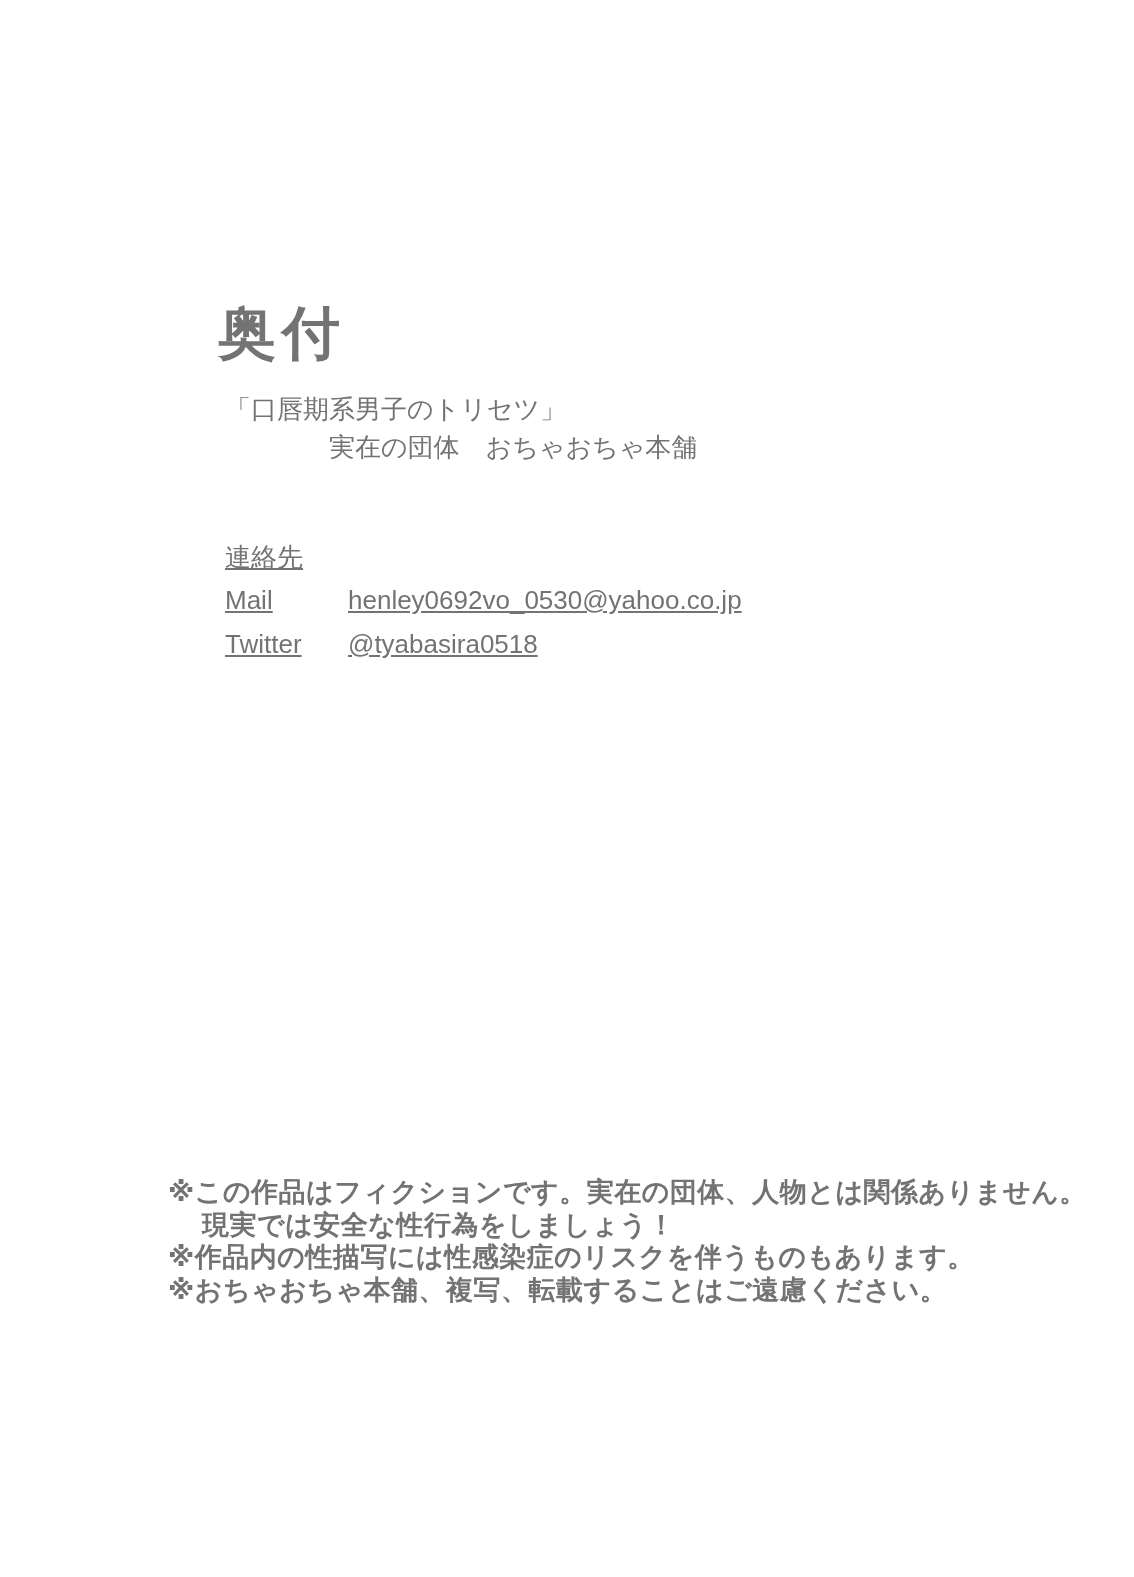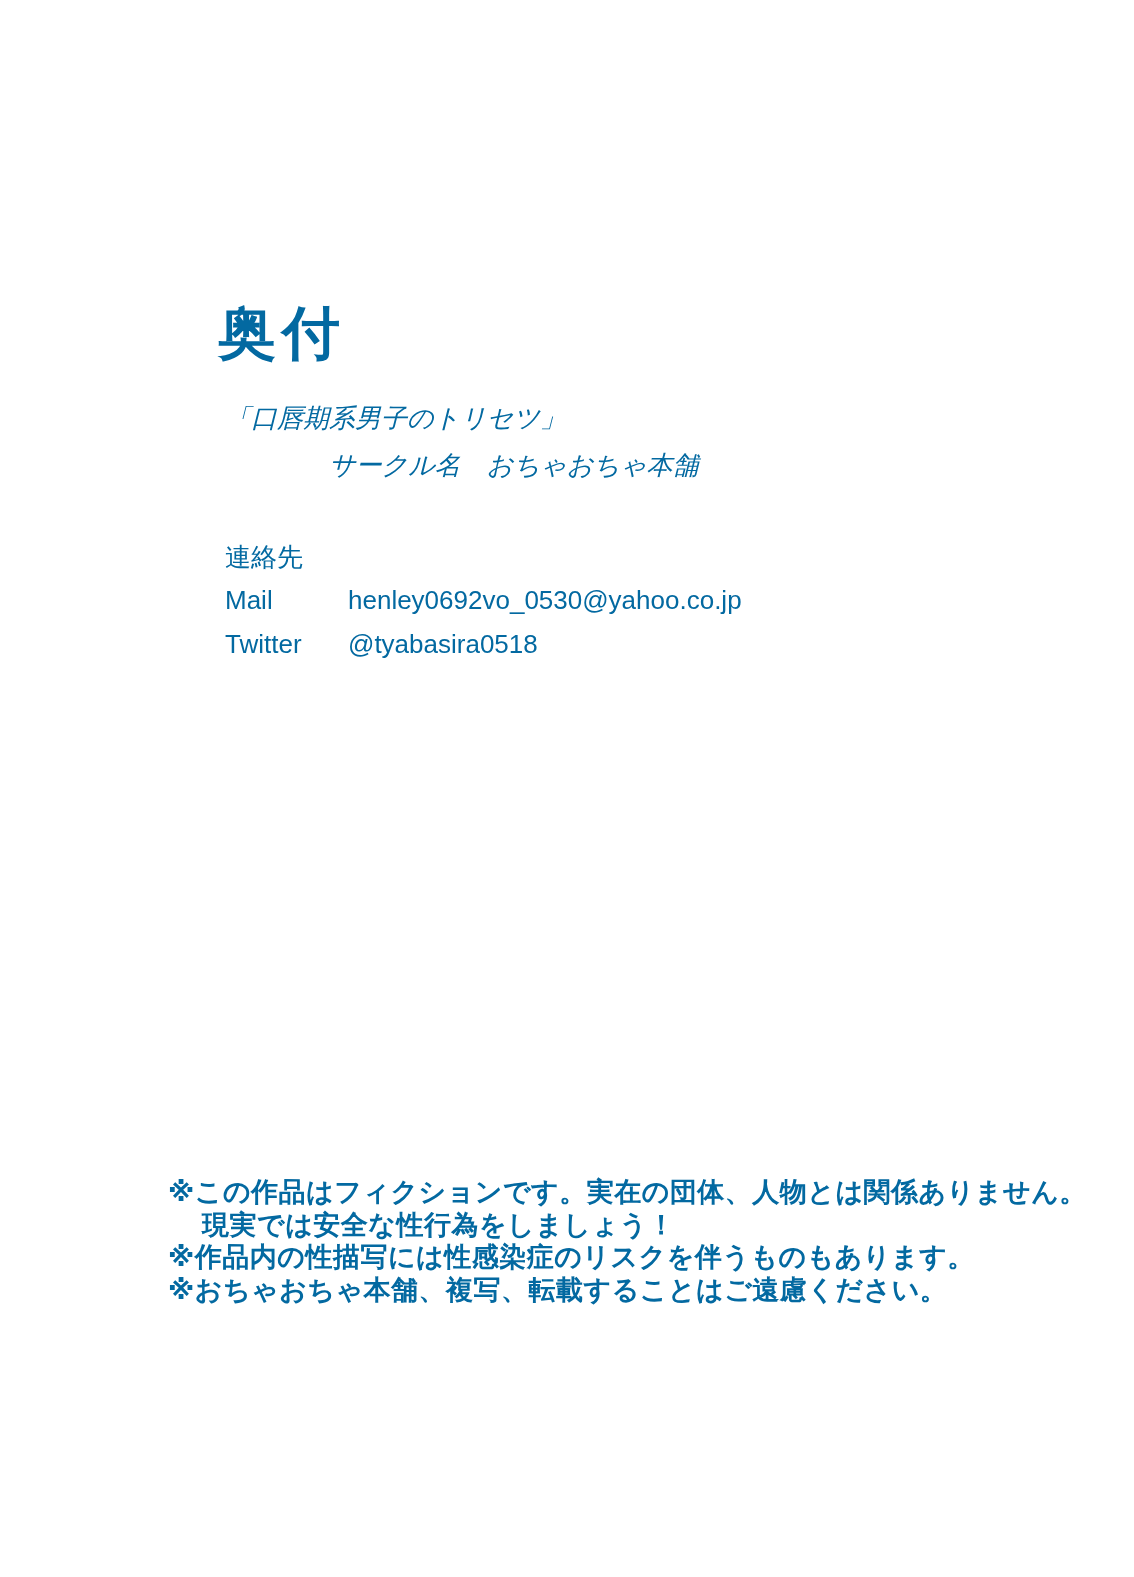--- a/index.html
+++ b/index.html
@@ -5,21 +5,21 @@
   html, body {
     margin: 0;
     padding: 0;
     background: #e8e8e8;
   }
   .page {
     position: relative;
     width: 1134px;
     height: 1577px;
     background: #ffffff;
-    color: #0369a1;
+    color: #737373;
     font-family: "Liberation Sans", "DejaVu Sans", sans-serif;
     overflow: hidden;
     margin: 0 auto;
   }
   .page-title {
     position: absolute;
     left: 218px;
     top: 262px;
     font-size: 58px;
     font-weight: bold;
@@ -28,33 +28,33 @@
   }
   .pub-block {
     position: absolute;
     left: 225px;
     top: 386px;
     font-size: 26px;
     line-height: 32px;
   }
   .pub-line {
     white-space: pre;
-    margin: 16px 0 1px 0;
+    margin: 7px 0 1px 0;
     height: 31px;
-    font-style: italic;
   }
   .pub-line.circle-line {
     padding-left: 104px;
   }
   .contact-block {
     position: absolute;
     left: 225px;
     top: 541px;
     font-size: 26px;
     line-height: 32px;
+    text-decoration: underline;
   }
   .contact-heading {
     margin-bottom: 2px;
     height: 31px;
   }
   .contact-row {
     display: flex;
     height: 32px;
     align-items: flex-end;
     margin-top: 12px;
@@ -85,21 +85,21 @@
 </style>
 </head>
 <body>
 
 <div class="page">
 
   <h1 class="page-title">奥付</h1>
 
   <div class="pub-block">
     <div class="pub-line">「口唇期系男子のトリセツ」</div>
-    <div class="pub-line circle-line">サークル名　おちゃおちゃ本舗</div>
+    <div class="pub-line circle-line">実在の団体　おちゃおちゃ本舗</div>
   </div>
 
   <div class="contact-block">
     <div class="contact-heading">連絡先</div>
     <div class="contact-row">
       <span class="contact-label">Mail</span>
       <span class="contact-value">henley0692vo_0530@yahoo.co.jp</span>
     </div>
     <div class="contact-row">
       <span class="contact-label">Twitter</span>

